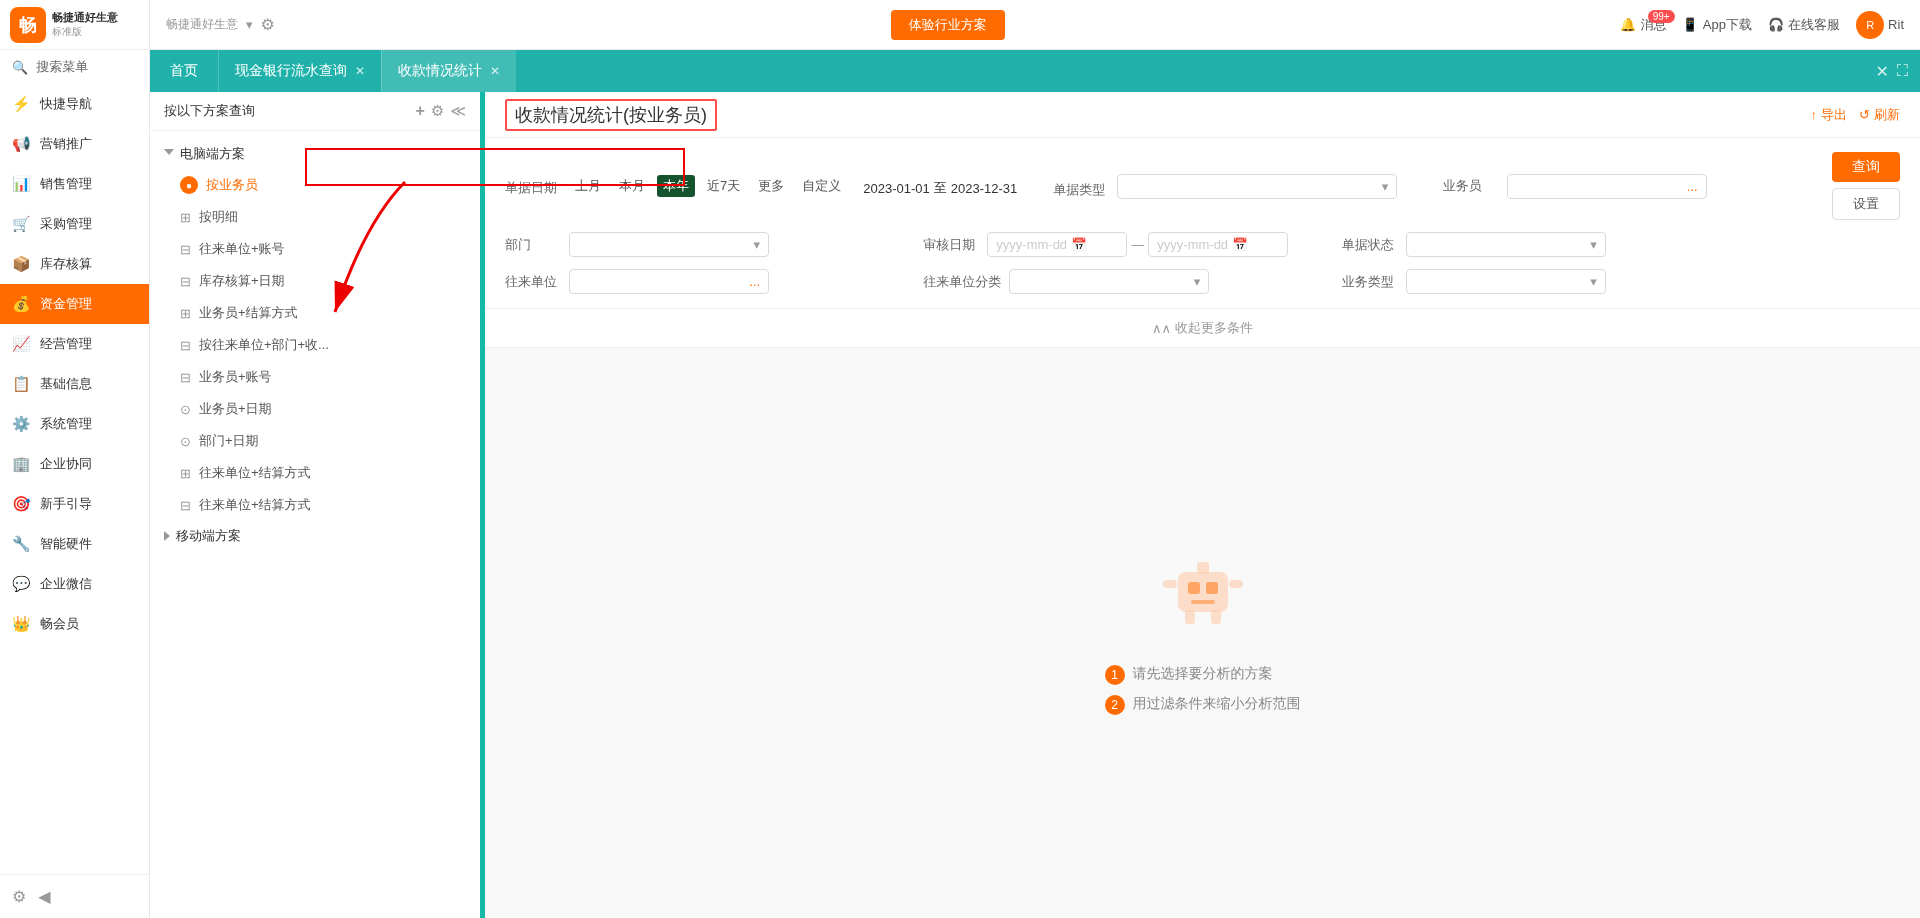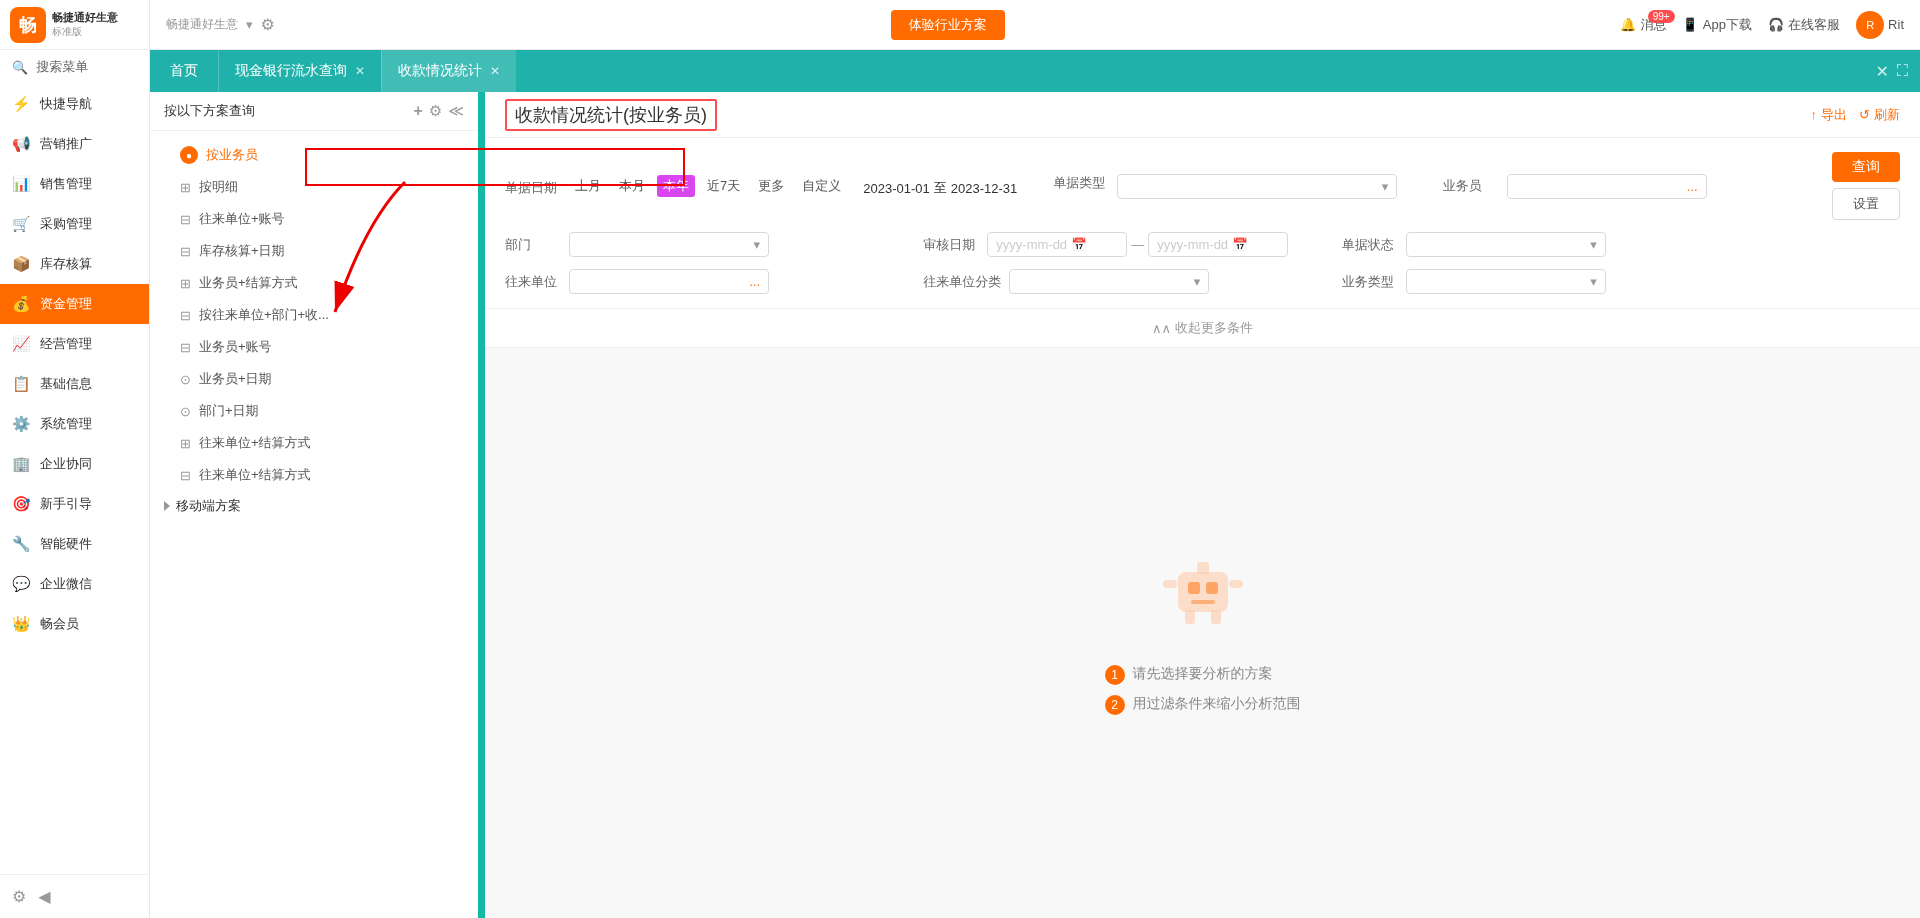--- a/index.html
+++ b/index.html
@@ -41,21 +41,21 @@
     .tab-item { padding: 0 16px; height: 42px; display: flex; align-items: center; color: white; cursor: pointer; font-size: 14px; gap: 8px; border-left: 1px solid rgba(255,255,255,0.2); }
     .tab-item.active { background: rgba(255,255,255,0.15); }
     .tab-close { color: rgba(255,255,255,0.8); font-size: 12px; cursor: pointer; }
     .tab-bar-right { margin-left: auto; display: flex; align-items: center; gap: 8px; padding-right: 12px; }
     .tab-bar-icon { color: rgba(255,255,255,0.8); cursor: pointer; font-size: 16px; }
 
     
     .page-content { flex: 1; display: flex; background: #f0f2f5; }
 
     
-    .left-panel { width: 335px; background: white; border-right: 7px solid #14b8a6; flex-shrink: 0; }
+    .left-panel { width: 335px; background: white; border-right: 5px solid #14b8a6; flex-shrink: 0; }
     .left-panel-header { padding: 10px 14px; display: flex; align-items: center; gap: 6px; border-bottom: 1px solid #f0f0f0; }
     .left-panel-actions { margin-left: auto; display: flex; gap: 6px; }
     .scheme-tree { padding: 8px 0; }
     .scheme-group { }
     .scheme-group-header { display: flex; align-items: center; gap: 6px; padding: 6px 14px; font-size: 13px; color: #333; cursor: pointer; }
     .scheme-item { display: flex; align-items: center; gap: 8px; padding: 7px 14px 7px 30px; font-size: 13px; color: #555; cursor: pointer; }
     .scheme-item.active { color: #ff6b00; }
     .triangle { width: 0; height: 0; border-top: 5px solid transparent; border-bottom: 5px solid transparent; border-left: 6px solid #999; display: inline-block; }
     .triangle.open { border-left: none; border-right: none; border-top: 6px solid #999; border-left: 5px solid transparent; border-right: 5px solid transparent; }
 
@@ -68,21 +68,21 @@
     .page-title-actions { display: flex; gap: 12px; }
     .title-action { display: flex; align-items: center; gap: 4px; color: #ff6b00; cursor: pointer; font-size: 13px; }
 
     
     .filter-area { background: white; padding: 14px 20px; border-bottom: 1px solid #f0f0f0; flex-shrink: 0; }
     .filter-row { display: flex; align-items: center; gap: 16px; margin-bottom: 12px; }
     .filter-row:last-child { margin-bottom: 0; }
     .filter-label { color: #666; font-size: 13px; white-space: nowrap; min-width: 56px; }
     .date-tabs { display: flex; gap: 6px; align-items: center; }
     .date-tab { font-size: 13px; color: #555; cursor: pointer; padding: 2px 6px; }
-    .date-tab.active { background: #d946ef; color: white; border-radius: 3px; }
+    .date-tab.active { background: #14532d; color: white; border-radius: 3px; }
     .date-range { display: flex; align-items: center; gap: 4px; font-size: 13px; color: #333; margin-left: 8px; }
     .filter-select { display: flex; align-items: center; border: 1px solid #d9d9d9; border-radius: 4px; padding: 4px 8px; font-size: 13px; color: #333; cursor: pointer; min-width: 200px; justify-content: space-between; }
     .filter-select-wide { min-width: 280px; }
     .filter-dash { color: #999; }
     .query-btn { background: #ff6b00; color: white; border: none; padding: 6px 20px; border-radius: 4px; cursor: pointer; font-size: 14px; }
     .setting-btn { border: 1px solid #d9d9d9; background: white; color: #555; padding: 6px 16px; border-radius: 4px; cursor: pointer; font-size: 13px; }
     .btn-group { display: flex; flex-direction: column; gap: 6px; margin-left: auto; }
 
     
     .collapse-row { display: flex; justify-content: center; padding: 10px; background: white; }
@@ -236,20 +236,24 @@
         <span style="font-size:13px;color:#333;">按以下方案查询</span>
         <div class="left-panel-actions">
           <span style="color:#999;cursor:pointer;font-size:16px;font-weight:bold;">+</span>
           <span style="color:#999;cursor:pointer;font-size:15px;">⚙</span>
           <span style="color:#999;cursor:pointer;font-size:15px;">≪</span>
         </div>
       </div>
 
       <div class="scheme-tree">
         <div class="scheme-group">
+          <div class="scheme-group-header">
+            <span class="triangle open"></span>
+            <span>电脑端方案</span>
+          </div>
           <div class="scheme-group-sub">
             <div class="scheme-item active">
               <span style="width:18px;height:18px;background:#ff6b00;border-radius:50%;display:inline-flex;align-items:center;justify-content:center;color:white;font-size:10px;">●</span>
               <span style="color:#ff6b00;">按业务员</span>
             </div>
             <div class="scheme-item">
               <span style="font-size:13px;color:#999;">⊞</span>
               <span>按明细</span>
             </div>
             <div class="scheme-item">
@@ -329,21 +333,21 @@
               <span class="date-tab">更多</span>
               <span class="date-tab">自定义</span>
             </div>
             <div class="date-range">
               <span>2023-01-01</span>
               <span> 至 </span>
               <span>2023-12-31</span>
             </div>
           </div>
 
-          <div style="display:flex;align-items:flex-start;gap:8px;flex:1;margin-left:20px;">
+          <div style="display:flex;align-items:flex-end;gap:8px;flex:1;margin-left:20px;">
             <span class="filter-label">单据类型</span>
             <div class="filter-select filter-select-wide">
               <span style="color:#ccc;"></span>
               <span style="color:#999;">▾</span>
             </div>
           </div>
 
           <div style="display:flex;align-items:center;gap:8px;flex:1;">
             <span class="filter-label">业务员</span>
             <div style="display:flex;align-items:center;border:1px solid #d9d9d9;border-radius:4px;padding:4px 8px;min-width:200px;">

